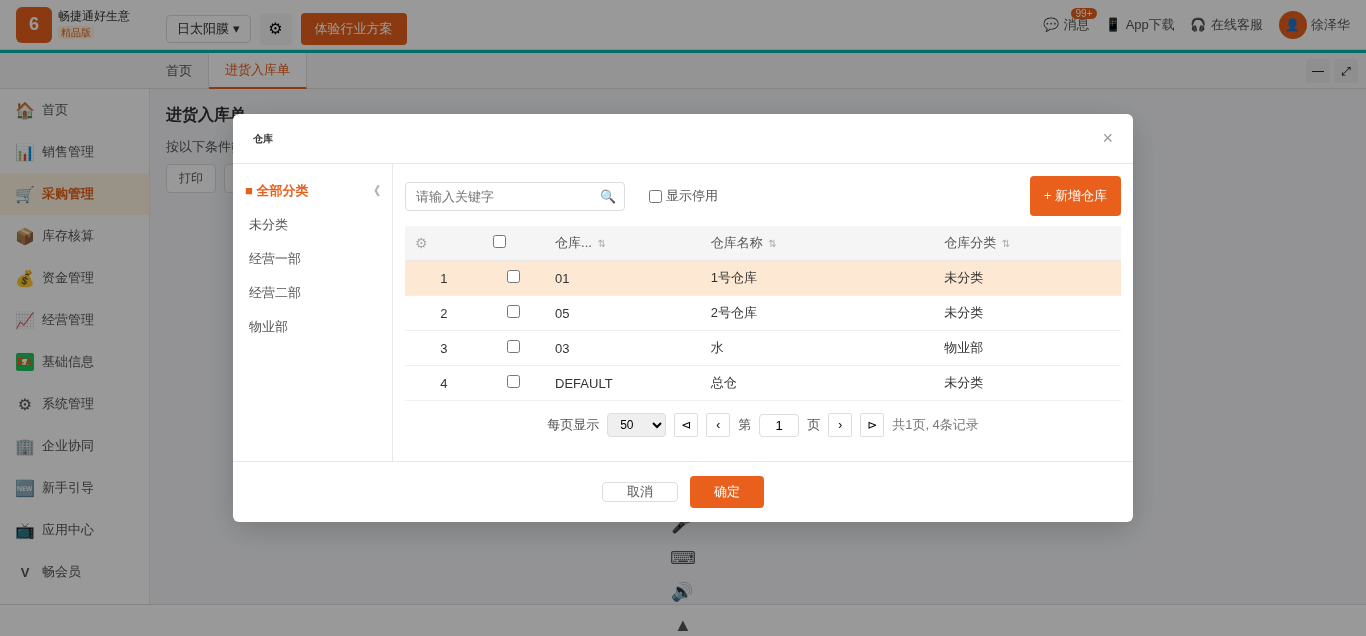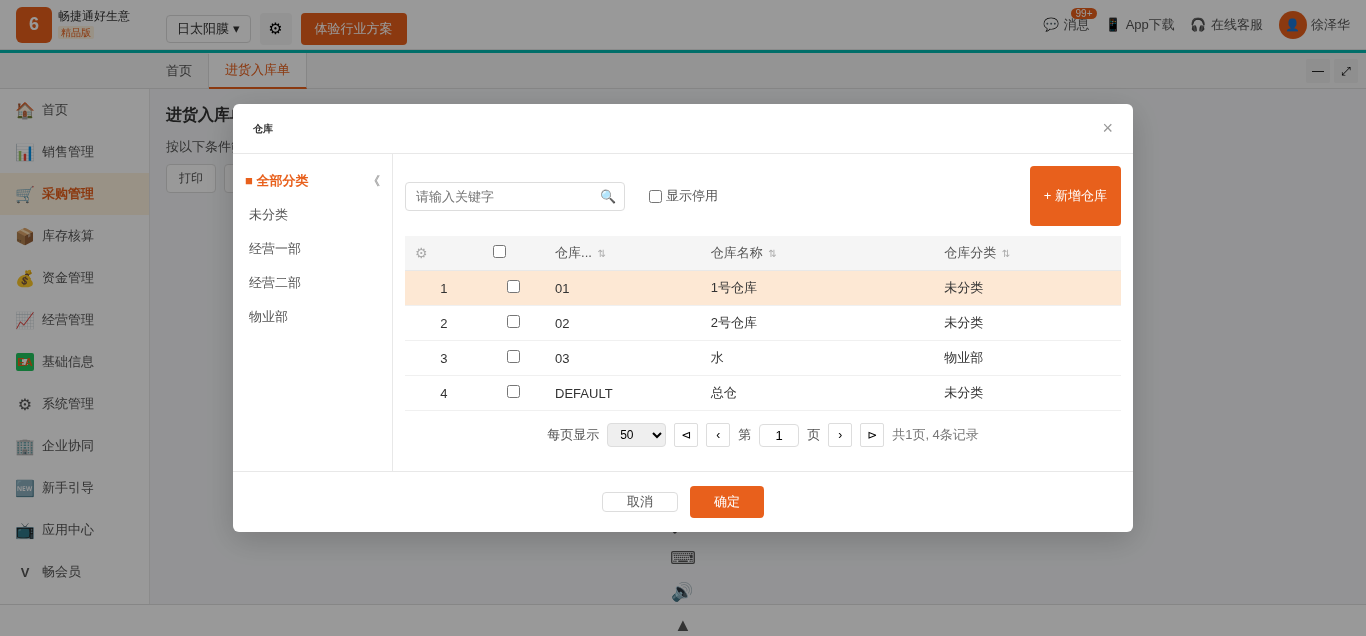--- a/index.html
+++ b/index.html
@@ -124,21 +124,21 @@
     
     .content-panel { flex: 1; display: flex; flex-direction: column; padding: 12px; overflow: hidden; }
     .search-bar { display: flex; align-items: center; gap: 24px; margin-bottom: 10px; }
     .search-input-wrap { position: relative; }
     .search-input {
       border: 1px solid #ddd; border-radius: 4px; padding: 6px 30px 6px 10px;
       font-size: 13px; width: 220px; outline: none;
     }
     .search-icon-btn { position: absolute; right: 8px; top: 50%; transform: translateY(-50%); cursor: pointer; color: #aaa; }
     .show-disabled { display: flex; align-items: center; gap: 4px; color: #555; font-size: 13px; }
-    .add-btn { margin-left: auto; background: #e8601c; color: white; border: none; border-radius: 4px; padding: 21px 14px; cursor: pointer; font-size: 13px; text-align: center; }
+    .add-btn { margin-left: auto; background: #e8601c; color: white; border: none; border-radius: 4px; padding: 11px 14px; cursor: pointer; font-size: 13px; text-align: center; }
 
     
     .data-table { width: 100%; border-collapse: collapse; font-size: 13px; }
     .data-table th {
       background: #f5f5f5; padding: 8px 10px; text-align: left;
       border-bottom: 1px solid #e8e8e8; color: #555; font-weight: normal;
     }
     .data-table td { padding: 8px 10px; border-bottom: 1px solid #f0f0f0; color: #333; }
     .data-table tr.highlighted td { background: #fde8d4; }
     .col-seq { width: 50px; text-align: center; }
@@ -389,21 +389,21 @@
               <tr class="highlighted">
                 <td class="gear-cell">1</td>
                 <td class="col-checkbox"><input type="checkbox" style=""></td>
                 <td>01</td>
                 <td>1号仓库</td>
                 <td>未分类</td>
               </tr>
               <tr>
                 <td class="gear-cell">2</td>
                 <td class="col-checkbox"><input type="checkbox" style=""></td>
-                <td>02</td>
+                <td>05</td>
                 <td>2号仓库</td>
                 <td>未分类</td>
               </tr>
               <tr>
                 <td class="gear-cell">3</td>
                 <td class="col-checkbox"><input type="checkbox" style=""></td>
                 <td>03</td>
                 <td>水</td>
                 <td>物业部</td>
               </tr>

